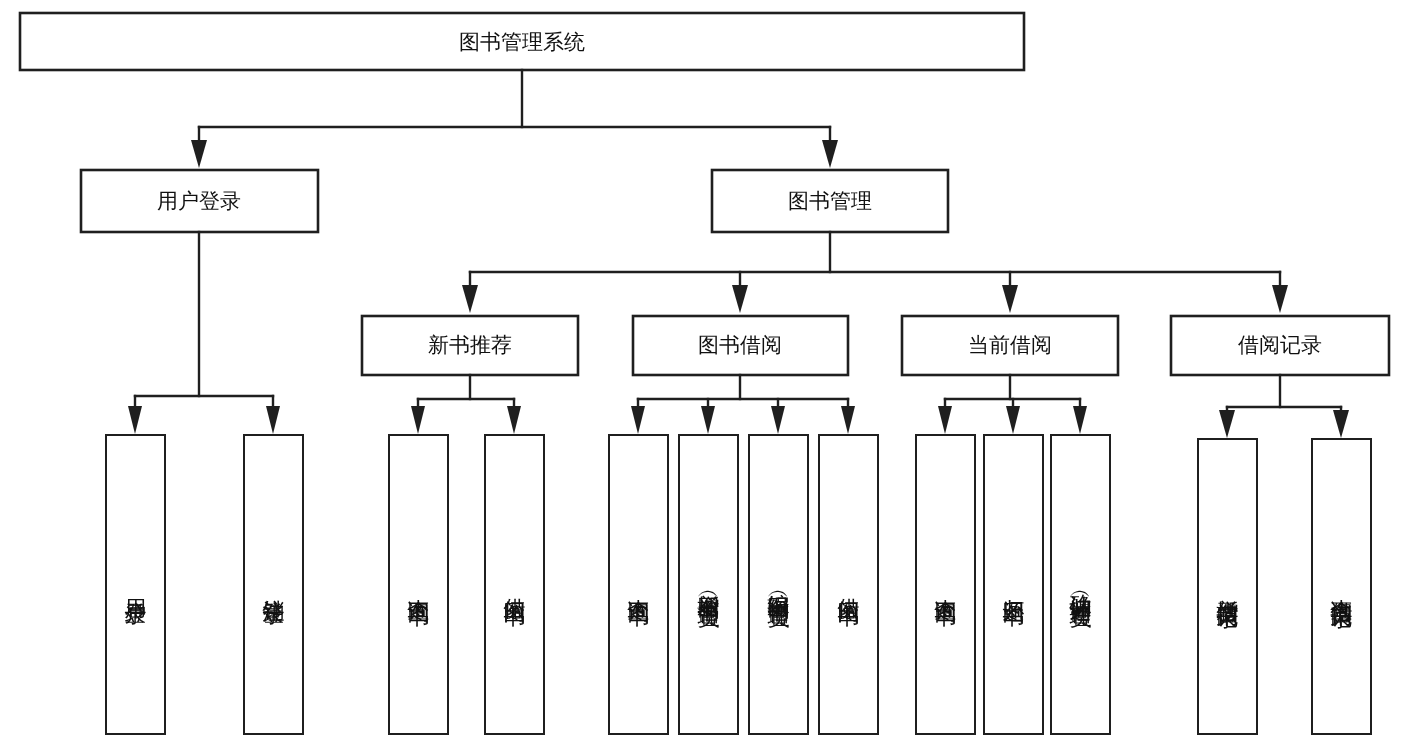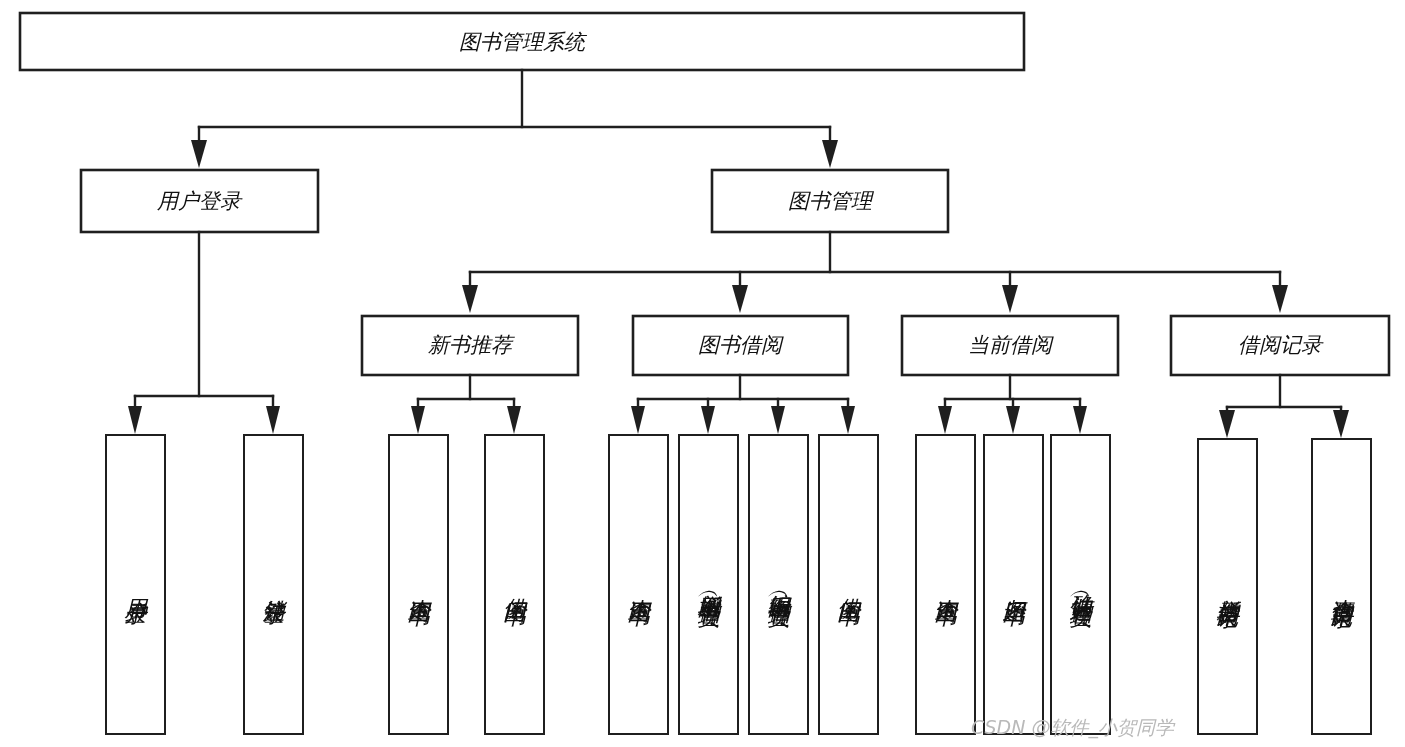--- a/index.html
+++ b/index.html
@@ -11,21 +11,20 @@
     width: 1405px;
     height: 747px;
     font-family: "DejaVu Sans", "Liberation Sans", sans-serif;
     overflow: hidden;
   }
   #diagram-root {
     position: relative;
     width: 1182px;
     height: 747px;
     background: #ffffff;
-    font-style: italic;
   }
   svg.flow {
     position: absolute;
     left: 0;
     top: 0;
     width: 1405px;
     height: 747px;
   }
   .node-rect {
     fill: #ffffff;
@@ -242,14 +241,13 @@
   </div>
 
   <div class="leaf-box" style="left:1197px; top:438px; width:61px; height:297px;">
     <span class="leaf-text">新增借阅记录</span>
   </div>
 
   <div class="leaf-box" style="left:1311px; top:438px; width:61px; height:297px;">
     <span class="leaf-text">查询借阅记录</span>
   </div>
 
-  <div class="watermark">CSDN @软件_小贺同学</div>
 </div>
 
 </body></html>

